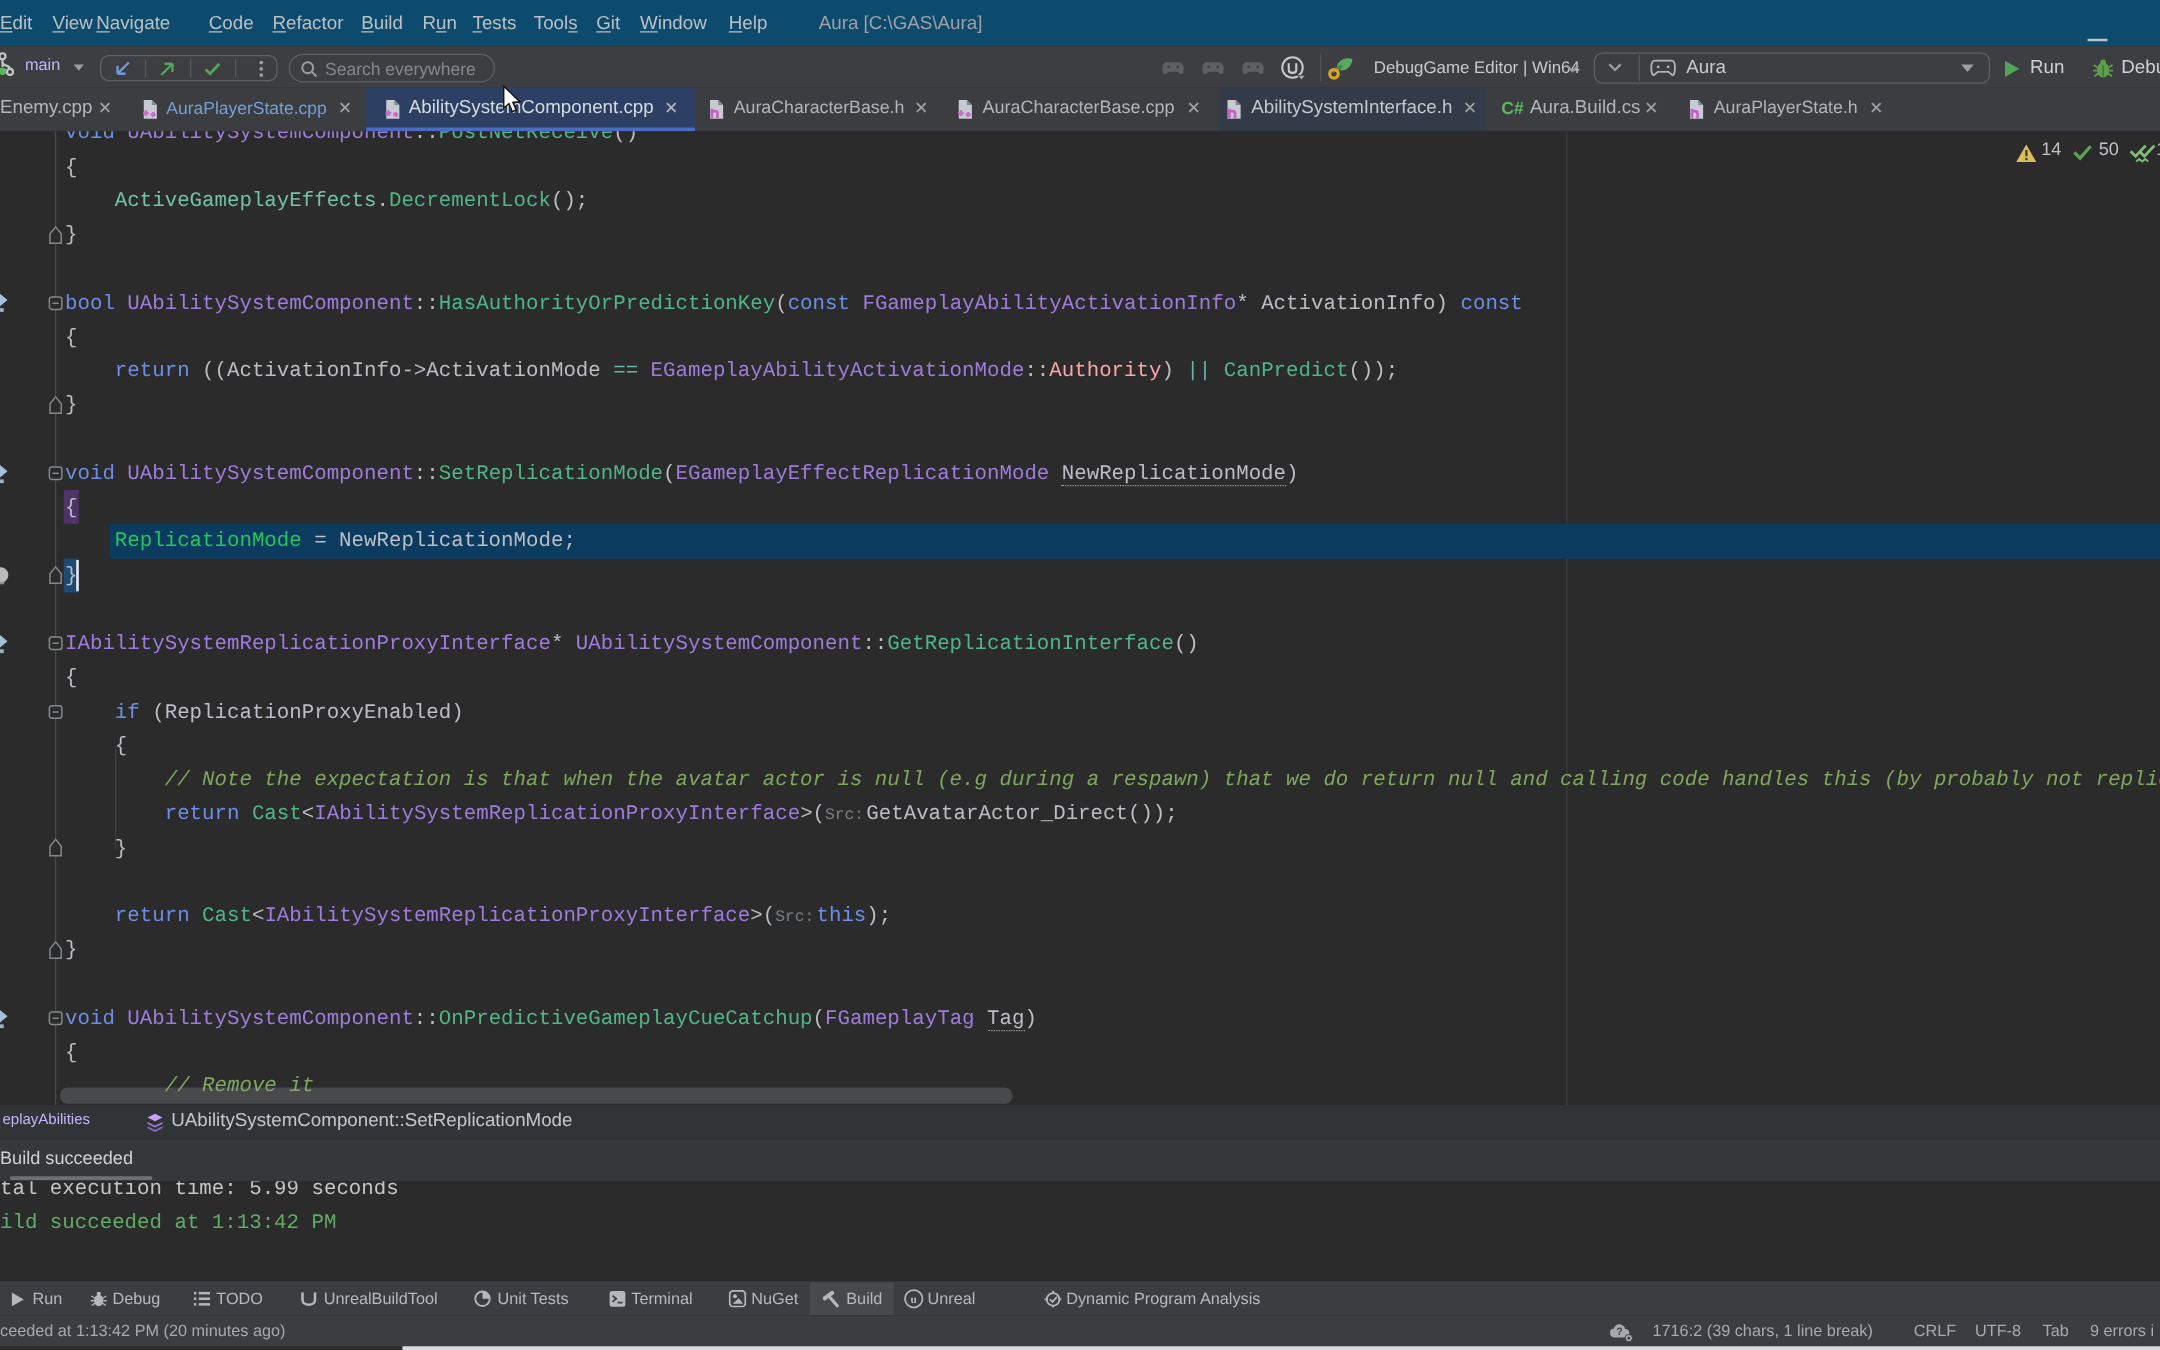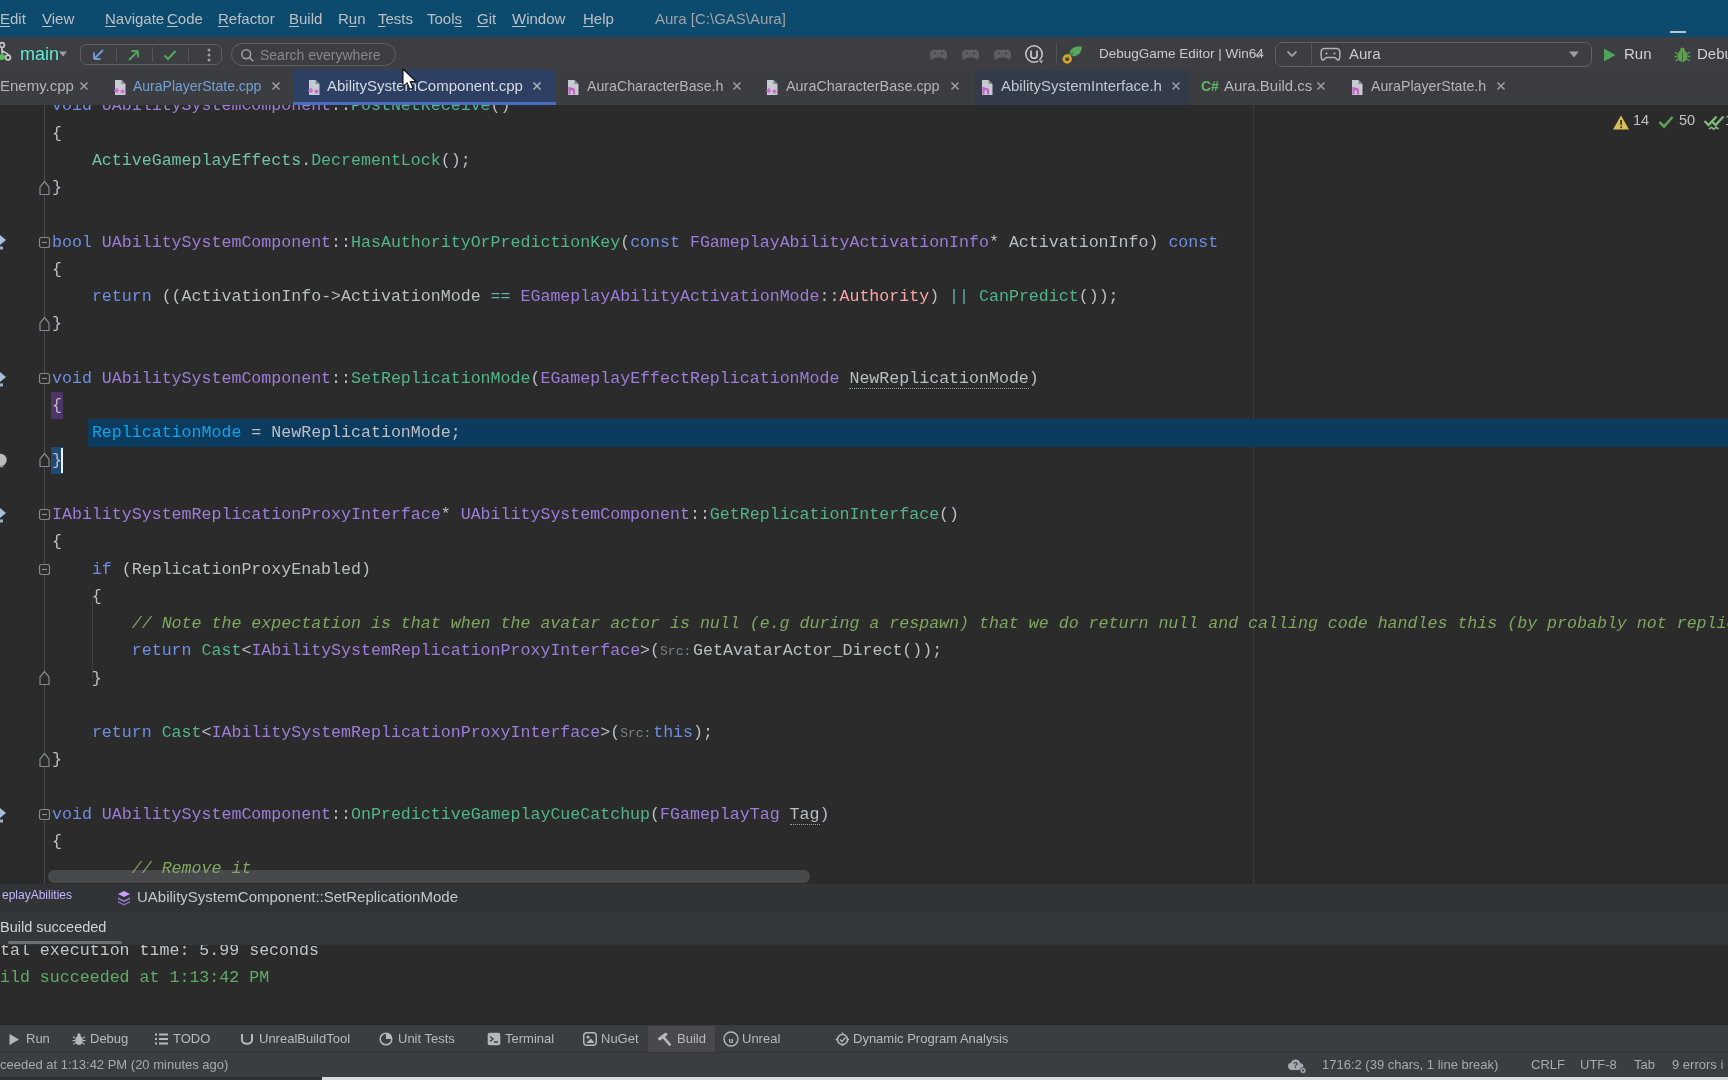--- a/index.html
+++ b/index.html
@@ -12,21 +12,21 @@
 #menubar .mi u { text-decoration:underline; text-underline-offset:2px; }
 #toolbar { position:absolute; left:0; top:37px; width:1728px; height:33px; background:#3c3e41; }
 #tabbar { position:absolute; left:0; top:70px; width:1728px; height:35px; background:#3b3d40; }
 .tabtxt { position:absolute; top:0; height:32px; line-height:32px; font-size:15px; color:#b2b6ba; white-space:pre; }
 .tabx { position:absolute; top:10px; width:12px; height:12px; }
 
 #editor { position:absolute; left:0; top:105px; width:1728px; height:779px; background:#2b2b2b; overflow:hidden; }
 #editor .cl { position:absolute; left:52px; height:27.25px; line-height:27.25px; font-family:"Liberation Mono", monospace; font-size:16.61px; color:#bcbec4; white-space:pre; }
 .k { color:#6c8ee4; } .t { color:#9e7cdb; } .f { color:#50b689;margin-top:32px; } .fl { color:#6fc3a8; }
 .c { color:#7fa85f; font-style:italic; } .o { color:#5fb5a8; } .e { color:#fca5a5; }
-.sf { color:#0ea5e9; }
+.sf { color:#22c55e; }
 .dot { border-bottom:1px dotted #9aa0a6; }
 .inlay { display:inline-block; font-size:13px; color:#7b8085; width:33px; letter-spacing:0; }
 #gutterline { position:absolute; left:44px; top:0; width:1px; height:779px; background:#47494c; }
 #marginline { position:absolute; left:1253px; top:0; width:1px; height:779px; background:#3a3c3e; }
 #sel13 { position:absolute; left:88px; top:314.40px; width:1640px; height:27.25px; background:#0c3b60; }
 #b12 { position:absolute; left:51px; top:287.15px; width:12px; height:27.25px; background:#4e3468; }
 #b14 { position:absolute; left:51px; top:341.65px; width:12px; height:27.25px; background:#1e4a74; }
 #caret { position:absolute; left:61px; top:342.65px; width:2px; height:25px; background:#f0f2f4; }
 #hscroll { position:absolute; left:48px; top:765px; width:762px; height:13px; border-radius:6px; background:rgba(160,165,170,0.25); }
 
@@ -39,42 +39,42 @@
 #statusbar { position:absolute; left:0; top:1052px; width:1728px; height:25px; background:#3b3e41; border-top:1px solid #333537; font-size:13px; color:#a6aab0; }
 #statusbar .si { position:absolute; top:0; height:25px; line-height:24px; }
 #bottomstrip { position:absolute; left:0; top:1077px; width:1728px; height:3px; background:#2e2e2e; }
 #bottomstrip div { position:absolute; left:322px; top:0; width:1406px; height:3px; background:#d9dadb; }
 </style></head>
 <body>
 
 <div id="menubar">
   <span class="mi" style="left:0px"><u>E</u>dit</span>
   <span class="mi" style="left:42px"><u>V</u>iew</span>
-  <span class="mi" style="left:105px"><u>N</u>avigate</span>
+  <span class="mi" style="left:77px"><u>N</u>avigate</span>
   <span class="mi" style="left:167px"><u>C</u>ode</span>
   <span class="mi" style="left:218px"><u>R</u>efactor</span>
   <span class="mi" style="left:289px"><u>B</u>uild</span>
   <span class="mi" style="left:338px">R<u>u</u>n</span>
   <span class="mi" style="left:378px"><u>T</u>ests</span>
   <span class="mi" style="left:427px">Tool<u>s</u></span>
   <span class="mi" style="left:477px"><u>G</u>it</span>
   <span class="mi" style="left:512px"><u>W</u>indow</span>
   <span class="mi" style="left:583px"><u>H</u>elp</span>
   <span class="mi" style="left:655px; color:#9fa2a6">Aura [C:\GAS\Aura]</span>
   <div class="abs" style="left:1670px;top:31px;width:16px;height:2px;background:#c0c3c6"></div>
 </div>
 
 <div id="toolbar">
   <svg class="abs" style="left:-8px;top:4px" width="20" height="24" viewBox="0 0 20 24">
       <circle cx="10" cy="4" r="2.4" fill="none" stroke="#c4c7ca" stroke-width="1.7"></circle>
       <path d="M10 6.5 V12.5 M10 9 C10 12 16 11 16 14" fill="none" stroke="#c4c7ca" stroke-width="1.7"></path>
       <circle cx="16" cy="16.5" r="2.4" fill="none" stroke="#c4c7ca" stroke-width="1.7"></circle>
       <circle cx="10" cy="16" r="3" fill="#5fb85f"></circle>
     </svg>
-  <span class="abs" style="left:20px;top:7px;font-size:18px;color:#5eead4">main</span>
+  <span class="abs" style="left:20px;top:7px;font-size:13px;color:#c4b5fd">main</span>
   <svg class="abs" style="left:58px;top:13px" width="10" height="8" viewBox="0 0 10 8">
       <path d="M1 1.5 L9 1.5 L5 6.5 Z" fill="#9b9ea2"></path>
     </svg>
   <div class="abs" style="left:80px;top:7px;width:142px;height:21px;border:1px solid #5f6265;border-radius:7px">
     <div class="abs" style="left:35px;top:2px;width:1px;height:15px;background:#55585a"></div>
     <div class="abs" style="left:71px;top:2px;width:1px;height:15px;background:#55585a"></div>
     <div class="abs" style="left:107px;top:2px;width:1px;height:15px;background:#55585a"></div>
     <svg class="abs" style="left:9px;top:2px" width="16" height="16" viewBox="0 0 16 16">
         <path d="M13 3 L4 12 M4 12 V5.5 M4 12 H10.5" stroke="#6f9bd8" stroke-width="1.9" fill="none"></path>
       </svg>

